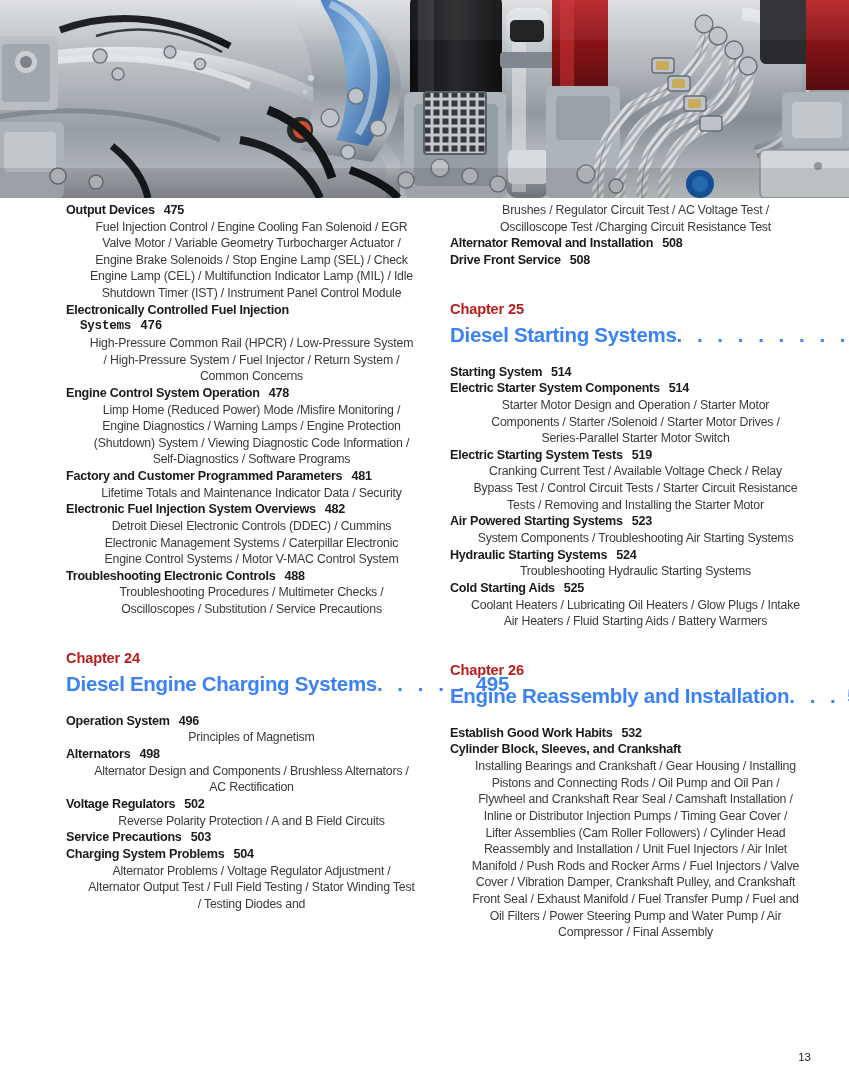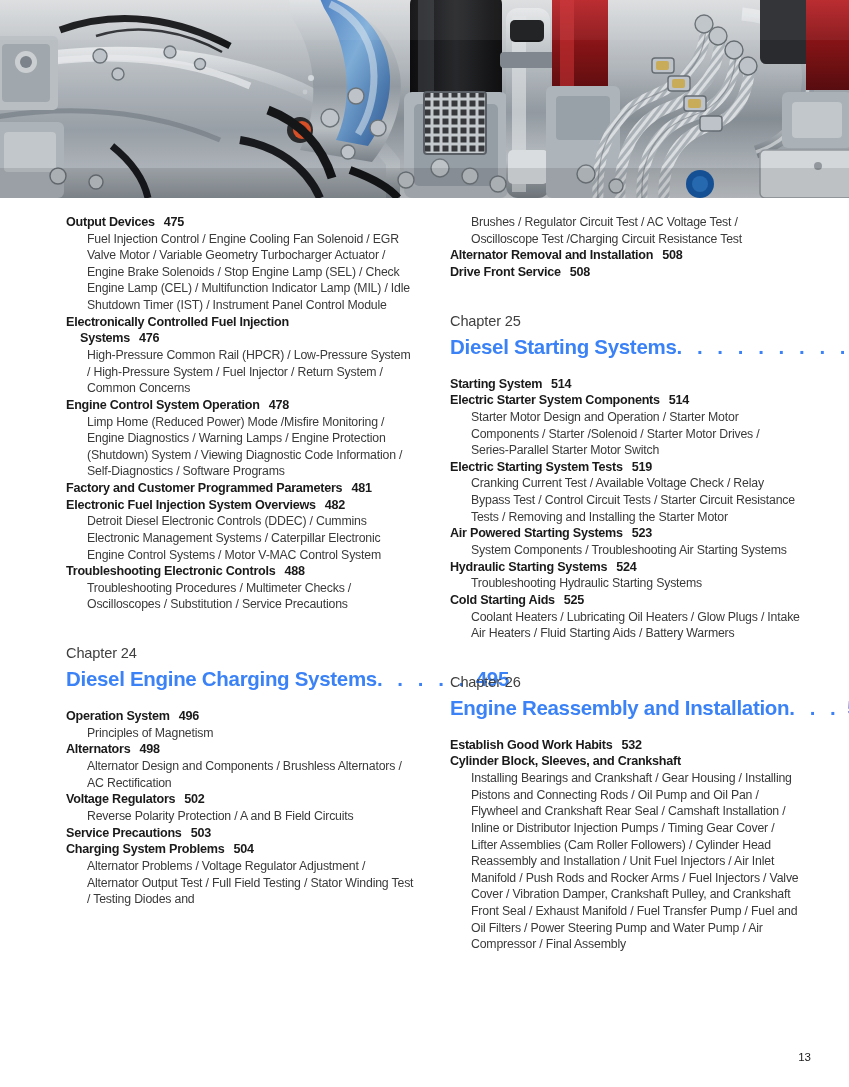--- a/index.html
+++ b/index.html
@@ -30,57 +30,58 @@
   
   #content {
     position: absolute;
     left: 0;
     top: 198px;
     width: 849px;
     height: 889px;
   }
   .col {
     position: absolute;
-    top: 16px;
+    top: 4px;
     width: 350px;
   }
   #col-left  { left: 66px;  }
   #col-right { left: 450px; }
 
   
   .entry { margin: 0; }
 
   .sec {
     font-size: 12.6px;
     font-weight: bold;
     line-height: 16.7px;
     color: #1a1a1a;
     letter-spacing: -0.02em;
     margin-top: 4px;
   }
   .sec:first-child { margin-top: 0; }
   .sec .pg { padding-left: 9px; }
-  .sec .cont { display: block; padding-left: 14px; }
+  .sec .cont { display: block; padding-left: 14px; font-family: Liberation Mono, monospace; }
 
   .desc {
     font-size: 12.3px;
     line-height: 16.6px;
     color: #3a3a3a;
     padding-left: 21px;
     margin-top: 0px;
     letter-spacing: -0.015em;
     max-width: 330px;
+    text-align: center;
   }
 
   .chapter-block { margin-top: 30px; }
 
   .chap-label {
     font-size: 14.6px;
-    font-weight: normal;
-    color: #404040;
+    font-weight: bold;
+    color: #b91c1c;
     line-height: 20px;
     letter-spacing: -0.01em;
   }
 
   .chap-title {
     font-size: 20.5px;
     font-weight: bold;
     color: #3b82f6;
     line-height: 27px;
     letter-spacing: -0.015em;
@@ -279,20 +280,21 @@
       <div class="entry">
         <div class="sec"><span>Electronically Controlled Fuel Injection</span><span class="cont">Systems<span class="pg">476</span></span></div>
         <div class="desc">High-Pressure Common Rail (HPCR) / Low-Pressure System / High-Pressure System / Fuel Injector / Return System / Common Concerns</div>
       </div>
       <div class="entry">
         <div class="sec"><span>Engine Control System Operation</span><span class="pg">478</span></div>
         <div class="desc">Limp Home (Reduced Power) Mode /Misfire Monitoring / Engine Diagnostics / Warning Lamps / Engine Protection (Shutdown) System / Viewing Diagnostic Code Information / Self-Diagnostics / Software Programs</div>
       </div>
       <div class="entry">
         <div class="sec"><span>Factory and Customer Programmed Parameters</span><span class="pg">481</span></div>
+        <div class="desc">Lifetime Totals and Maintenance Indicator Data / Security</div>
       </div>
       <div class="entry">
         <div class="sec"><span>Electronic Fuel Injection System Overviews</span><span class="pg">482</span></div>
         <div class="desc">Detroit Diesel Electronic Controls (DDEC) / Cummins Electronic Management Systems / Caterpillar Electronic Engine Control Systems / Motor V-MAC  Control System</div>
       </div>
       <div class="entry">
         <div class="sec"><span>Troubleshooting Electronic Controls</span><span class="pg">488</span></div>
         <div class="desc">Troubleshooting Procedures / Multimeter Checks / Oscilloscopes / Substitution / Service Precautions</div>
       </div>
       <div class="chapter-block">

